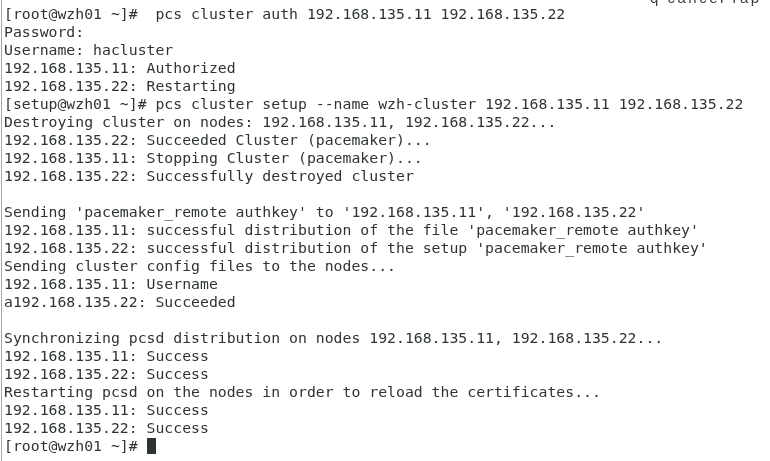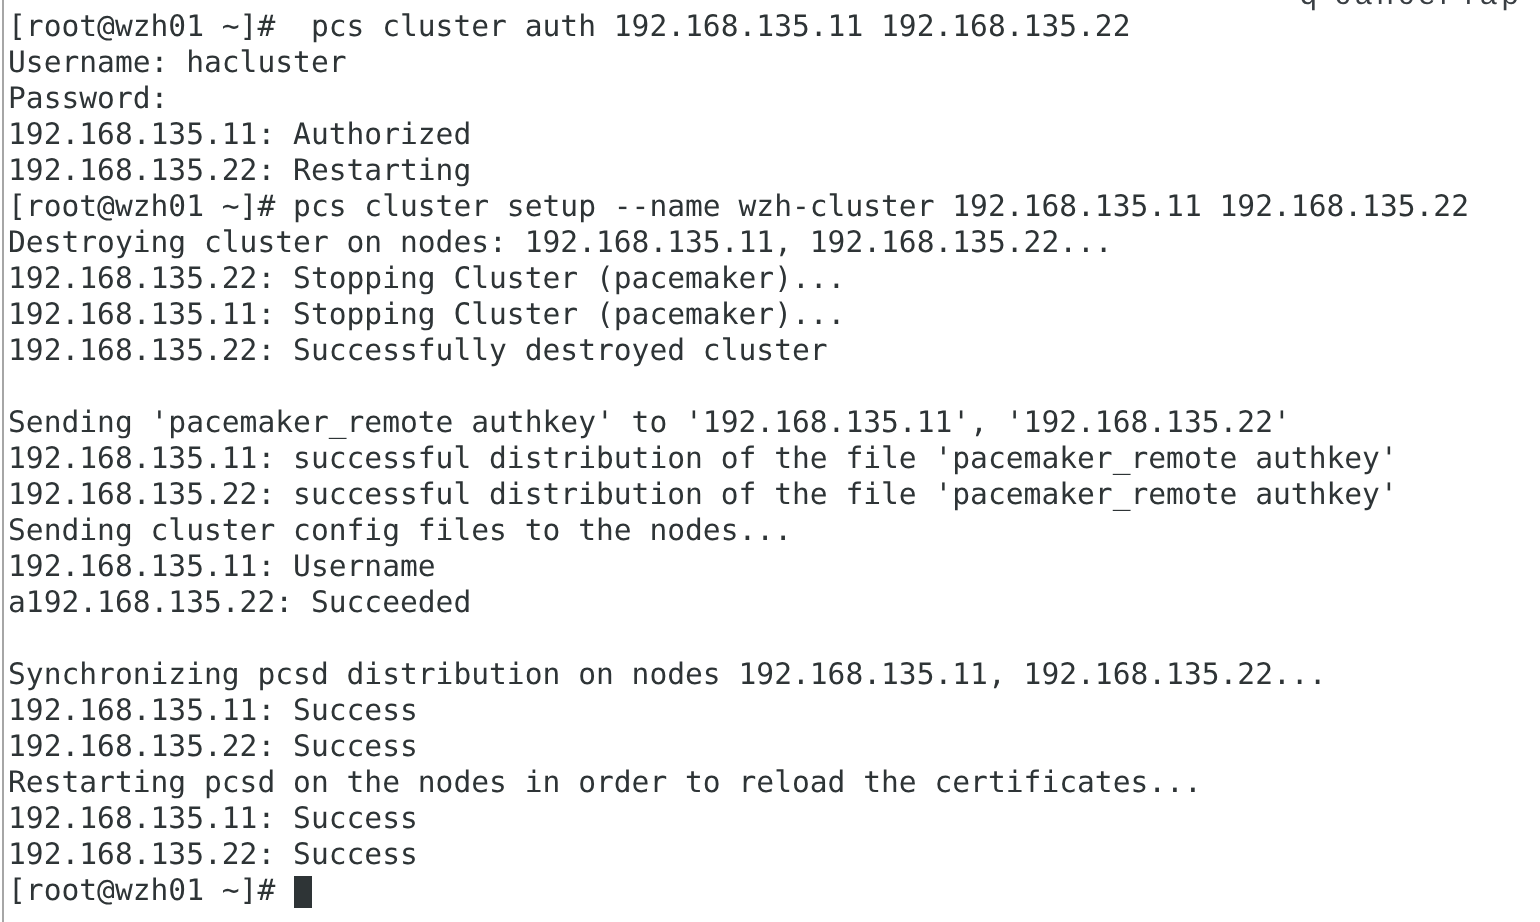--- a/index.html
+++ b/index.html
@@ -59,33 +59,33 @@
 </style>
 </head>
 <body>
 
 <div class="screen">
   <div class="left-border"></div>
   <div class="clip-frag">q cancel rap</div>
   <div class="term">
     <div>
         <div class="line">[root@wzh01 ~]#  pcs cluster auth 192.168.135.11 192.168.135.22</div>
+        <div class="line">Password:</div>
         <div class="line">Username: hacluster</div>
-        <div class="line">Password:</div>
         <div class="line">192.168.135.11: Authorized</div>
         <div class="line">192.168.135.22: Restarting</div>
-        <div class="line">[root@wzh01 ~]# pcs cluster setup --name wzh-cluster 192.168.135.11 192.168.135.22</div>
+        <div class="line">[setup@wzh01 ~]# pcs cluster setup --name wzh-cluster 192.168.135.11 192.168.135.22</div>
         <div class="line">Destroying cluster on nodes: 192.168.135.11, 192.168.135.22...</div>
-        <div class="line">192.168.135.22: Stopping Cluster (pacemaker)...</div>
+        <div class="line">192.168.135.22: Succeeded Cluster (pacemaker)...</div>
         <div class="line">192.168.135.11: Stopping Cluster (pacemaker)...</div>
         <div class="line">192.168.135.22: Successfully destroyed cluster</div>
         <div class="line">&nbsp;</div>
         <div class="line">Sending 'pacemaker_remote authkey' to '192.168.135.11', '192.168.135.22'</div>
         <div class="line">192.168.135.11: successful distribution of the file 'pacemaker_remote authkey'</div>
-        <div class="line">192.168.135.22: successful distribution of the file 'pacemaker_remote authkey'</div>
+        <div class="line">192.168.135.22: successful distribution of the setup 'pacemaker_remote authkey'</div>
         <div class="line">Sending cluster config files to the nodes...</div>
         <div class="line">192.168.135.11: Username</div>
         <div class="line">a192.168.135.22: Succeeded</div>
         <div class="line">&nbsp;</div>
         <div class="line">Synchronizing pcsd distribution on nodes 192.168.135.11, 192.168.135.22...</div>
         <div class="line">192.168.135.11: Success</div>
         <div class="line">192.168.135.22: Success</div>
         <div class="line">Restarting pcsd on the nodes in order to reload the certificates...</div>
         <div class="line">192.168.135.11: Success</div>
         <div class="line">192.168.135.22: Success</div>

